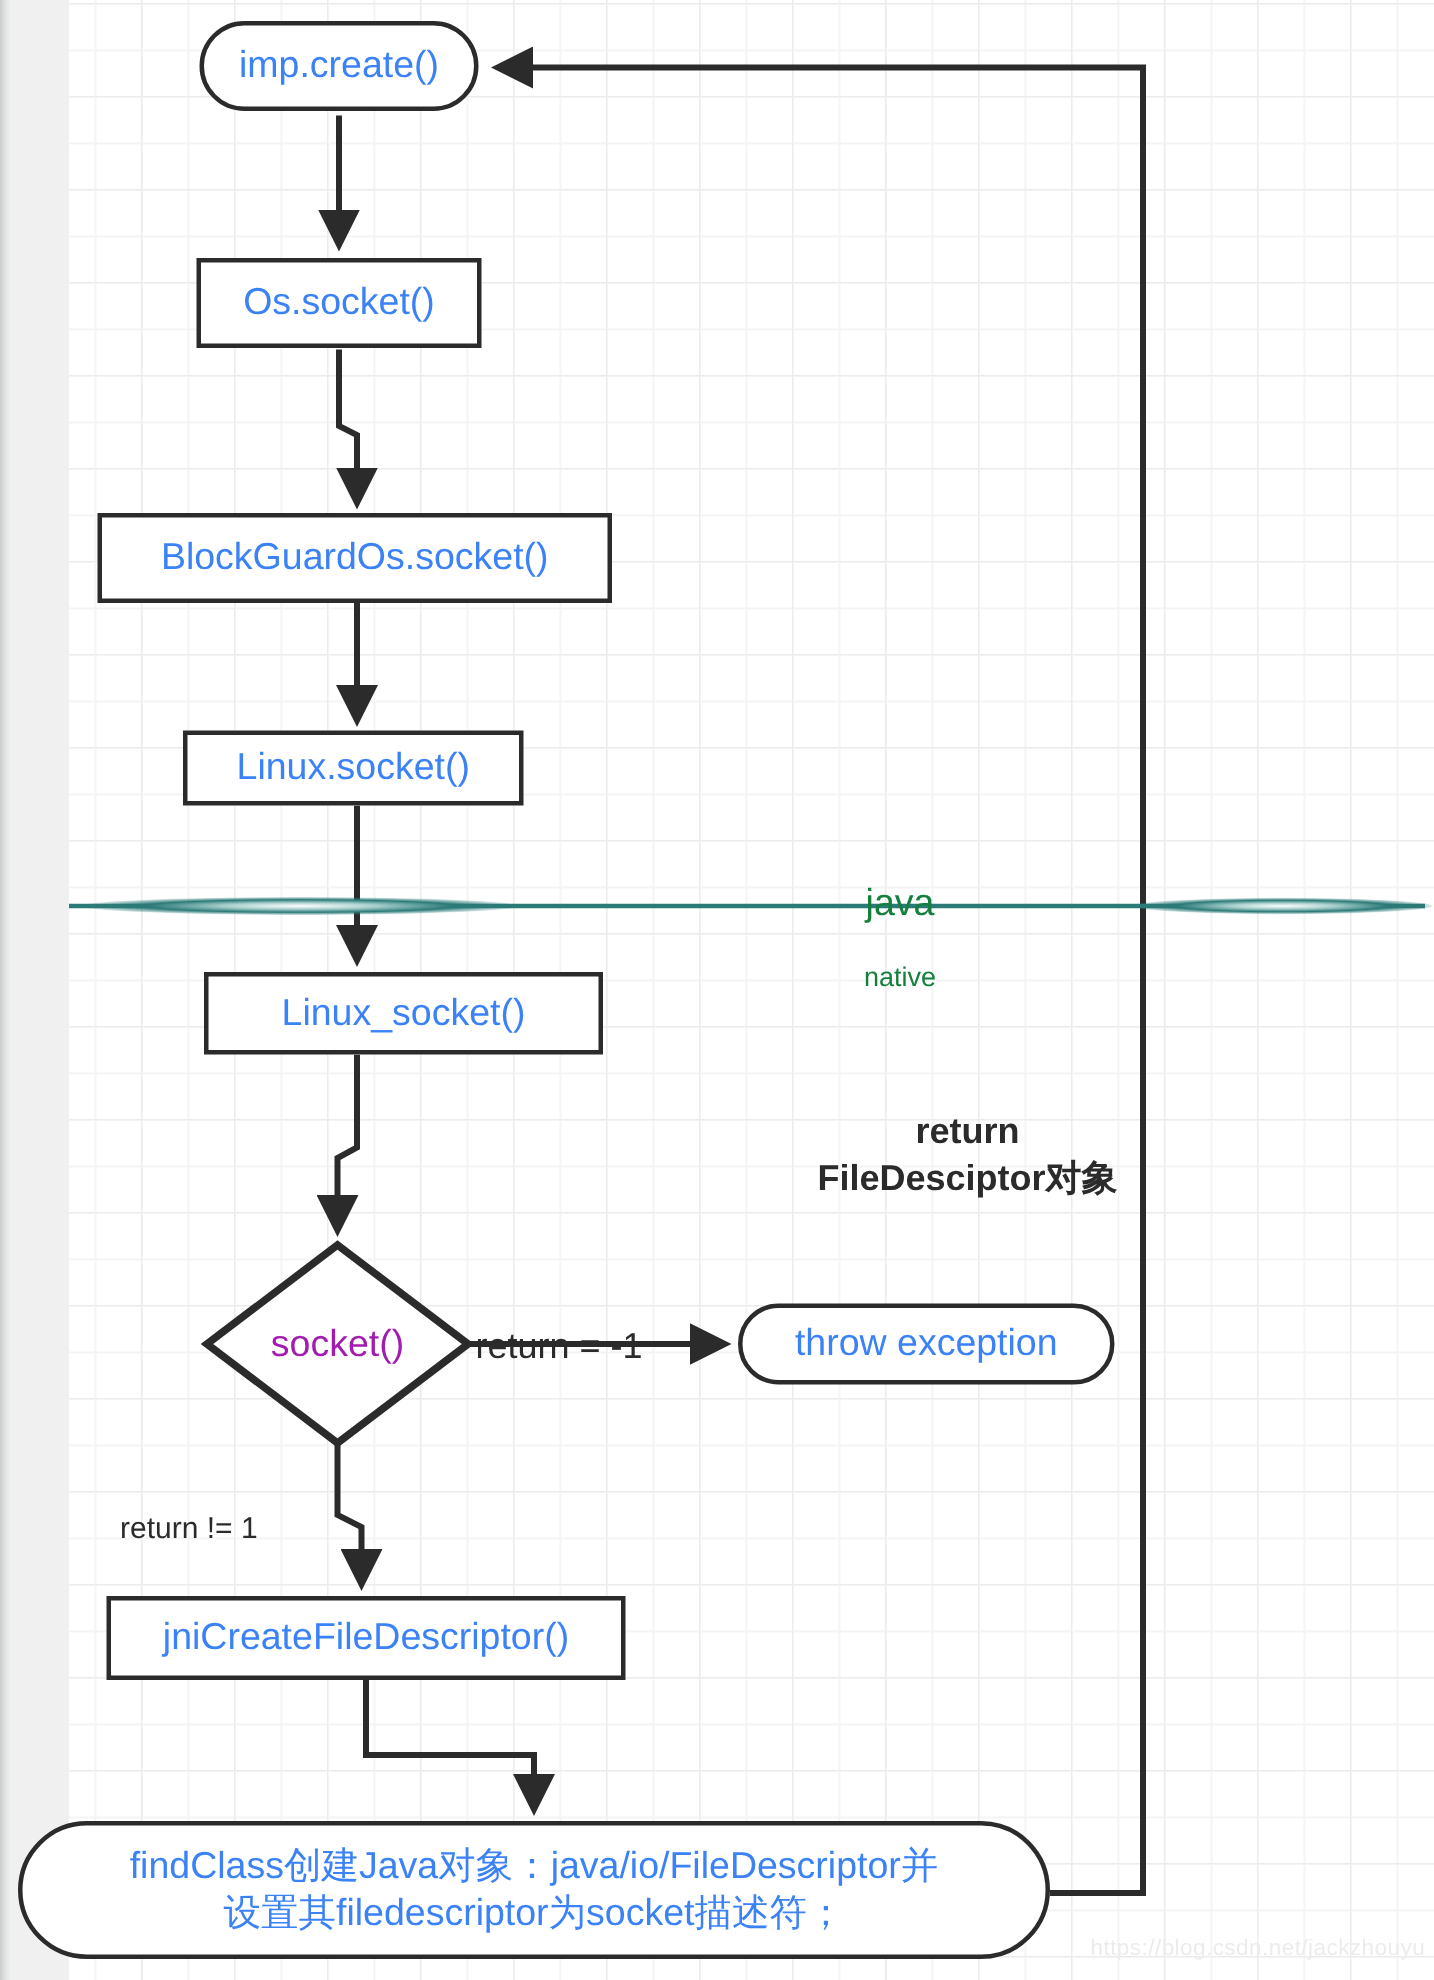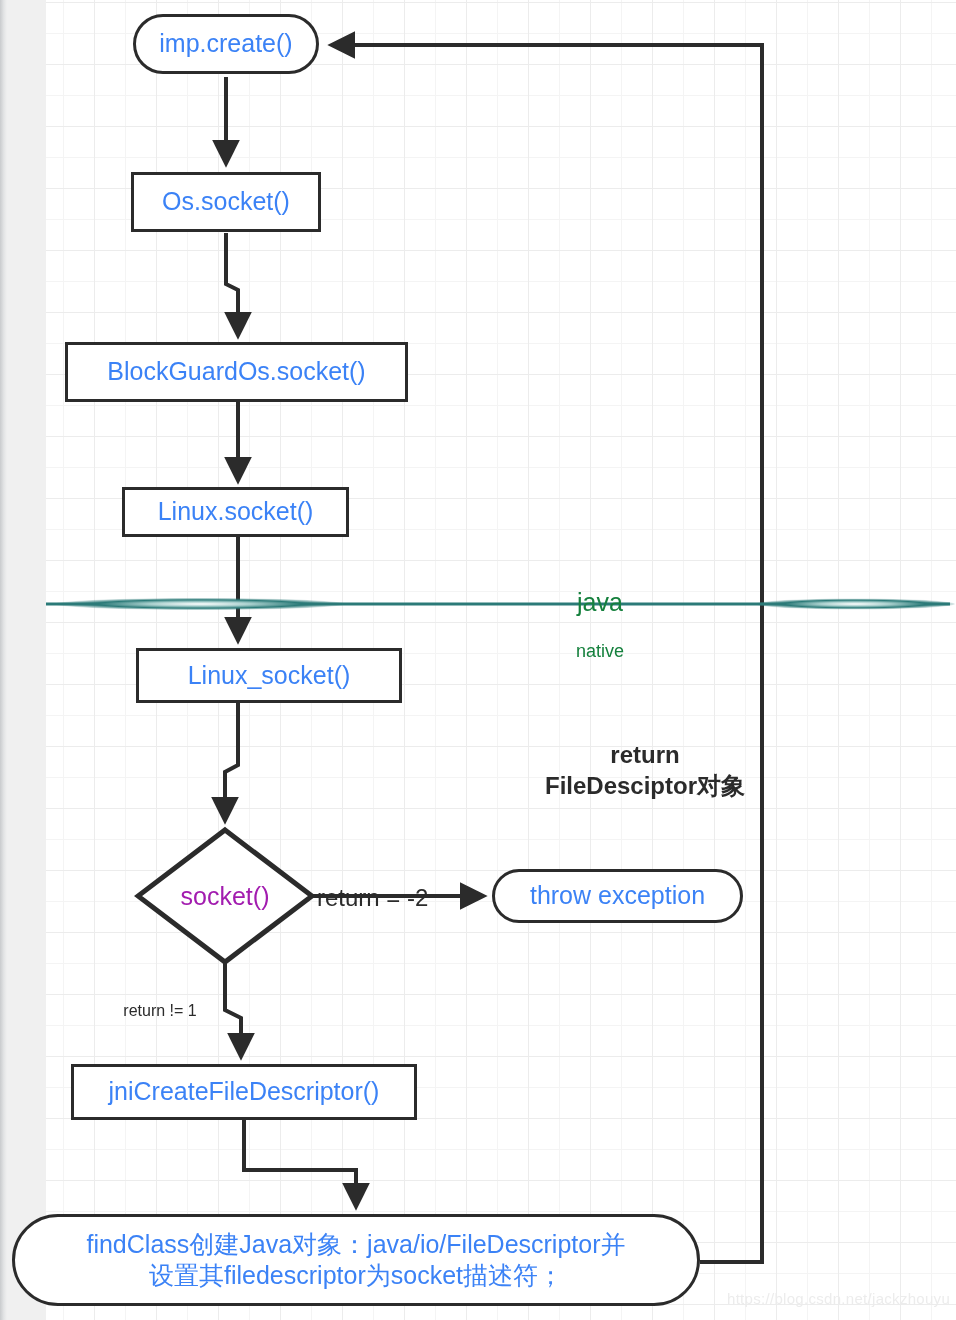--- a/index.html
+++ b/index.html
@@ -173,24 +173,24 @@
   </div>
 
   <div class="label-free label-red" style="left:540px; top:553px; width:120px; font-size:25px;">
     <span>java</span>
   </div>
   <div class="label-free label-red" style="left:540px; top:617px; width:120px; font-size:18px;">
     <span>native</span>
   </div>
 
   <div class="label-free" style="left:317px; top:851px; width:160px; font-size:24px; text-align:left;">
-    <span>return = -2</span>
-  </div>
-
-  <div class="label-free" style="left:80px; top:980px; width:160px; font-size:16px; text-align:center;">
+    <span>return = -1</span>
+  </div>
+
+  <div class="label-free" style="left:80px; top:980px; width:160px; font-size:20px; text-align:left;">
     <span>return != 1</span>
   </div>
 
   <div class="label-free" style="left:530px; top:708px; width:230px; font-size:24px; text-align:center;font-weight:bold;">
     <span>return
 FileDesciptor对象</span>
   </div>
 
   <div class="watermark" style="left:727px; top:1290px;">
     <span>https://blog.csdn.net/jackzhouyu</span>

